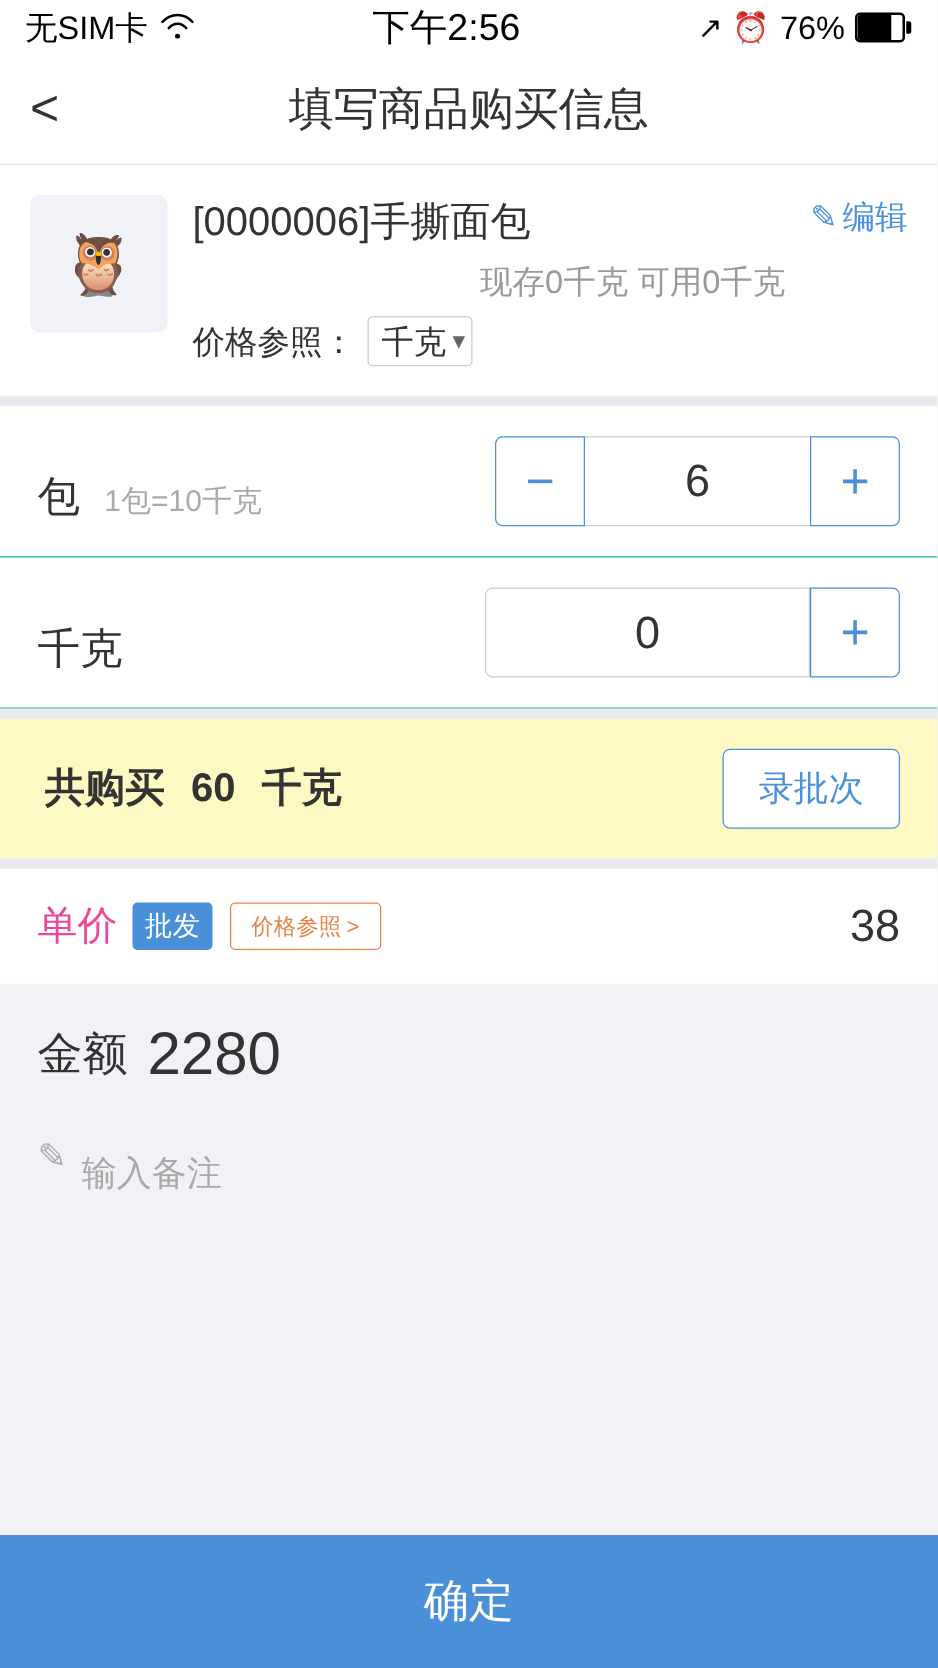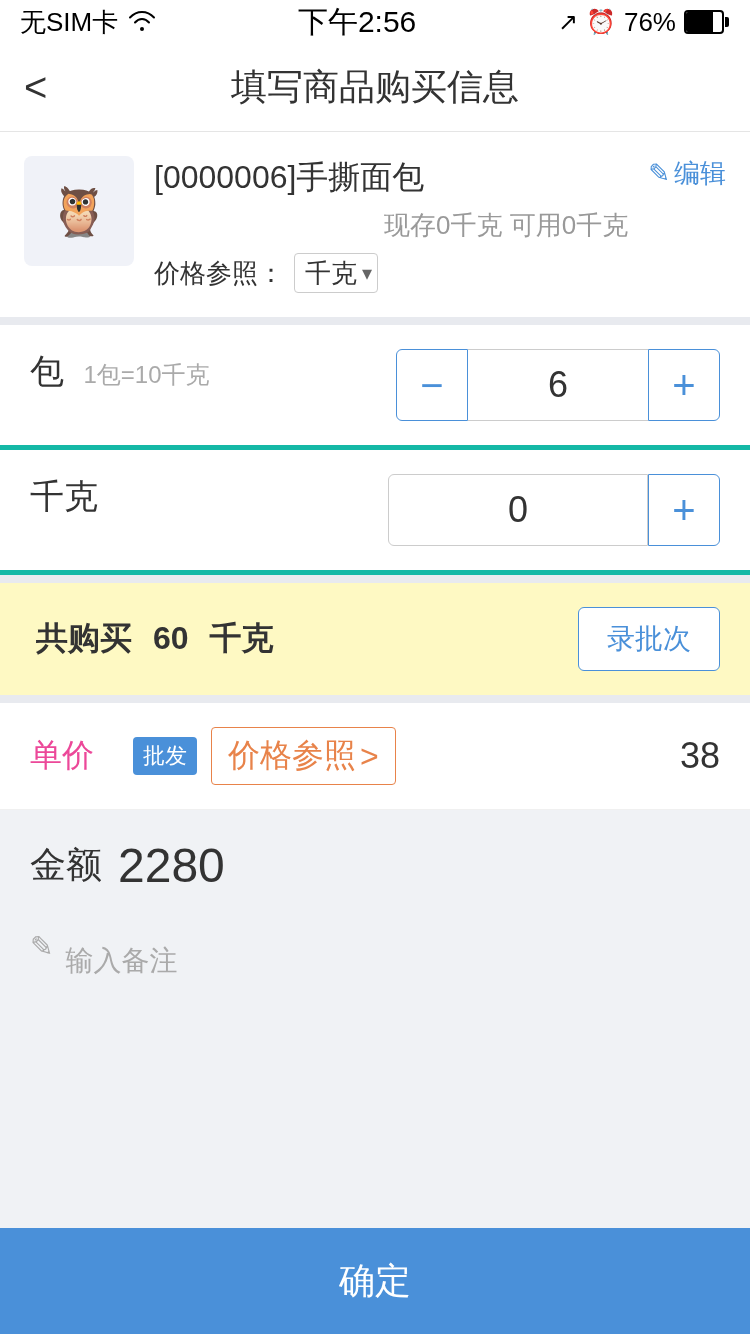--- a/index.html
+++ b/index.html
@@ -146,23 +146,23 @@
       gap: 4px;
     }
 
     
     .quantity-section {
       background: #fff;
       margin-top: 0;
     }
     .quantity-row {
       display: flex;
-      align-items: flex-start;
+      align-items: flex-end;
       padding: 24px 30px;
-      border-bottom: 5px solid #14b8a6;
+      border-bottom: 1px solid #14b8a6;
     }
     .quantity-label {
       font-size: 34px;
       color: #333;
       flex: 1;
     }
     .quantity-hint {
       font-size: 24px;
       color: #aaa;
       margin-left: 10px;
@@ -245,27 +245,26 @@
       color: #ec4899;
       margin-right: 12px;
     }
     .price-tag {
       background: #4a90d9;
       color: #fff;
       font-size: 22px;
       padding: 4px 10px;
       border-radius: 4px;
       margin-right: 14px;
-      margin-left: 27px;
     }
     .price-ref-btn {
       border: 1.5px solid #e8834a;
       border-radius: 4px;
       color: #e8834a;
-      font-size: 32px;
+      font-size: 18px;
       padding: 6px 16px;
       display: flex;
       align-items: center;
       gap: 4px;
       cursor: pointer;
     }
     .price-value {
       margin-left: auto;
       font-size: 36px;
       color: #333;

